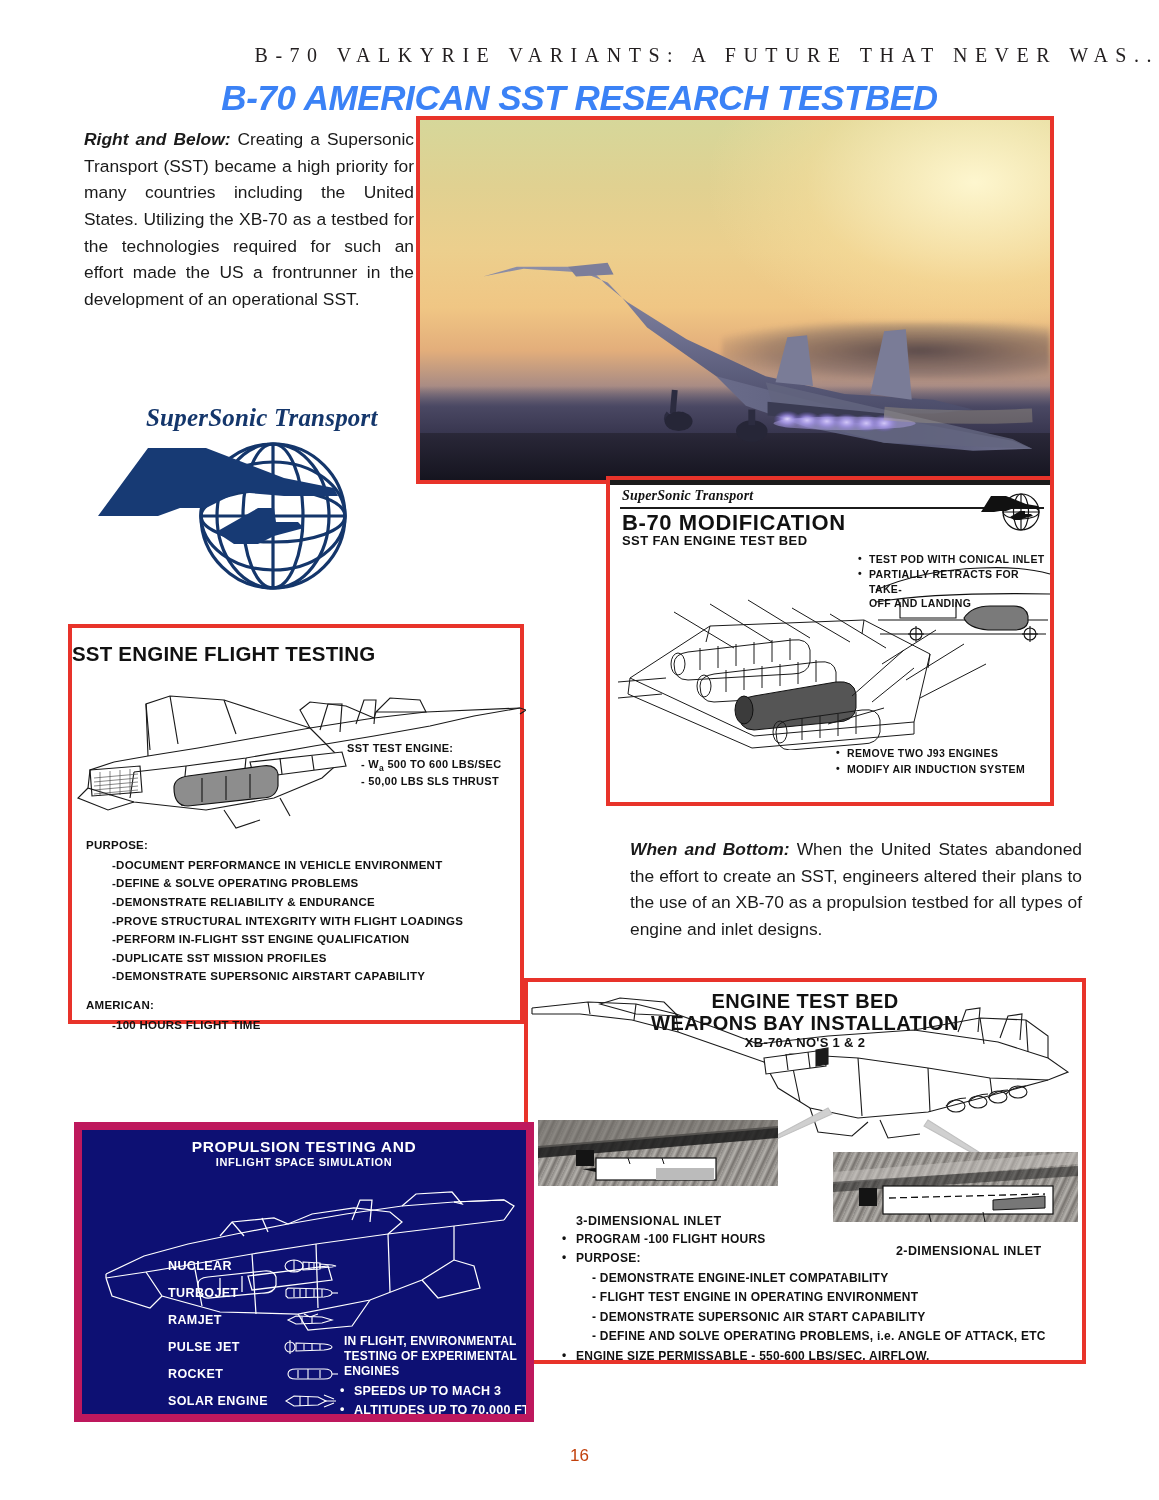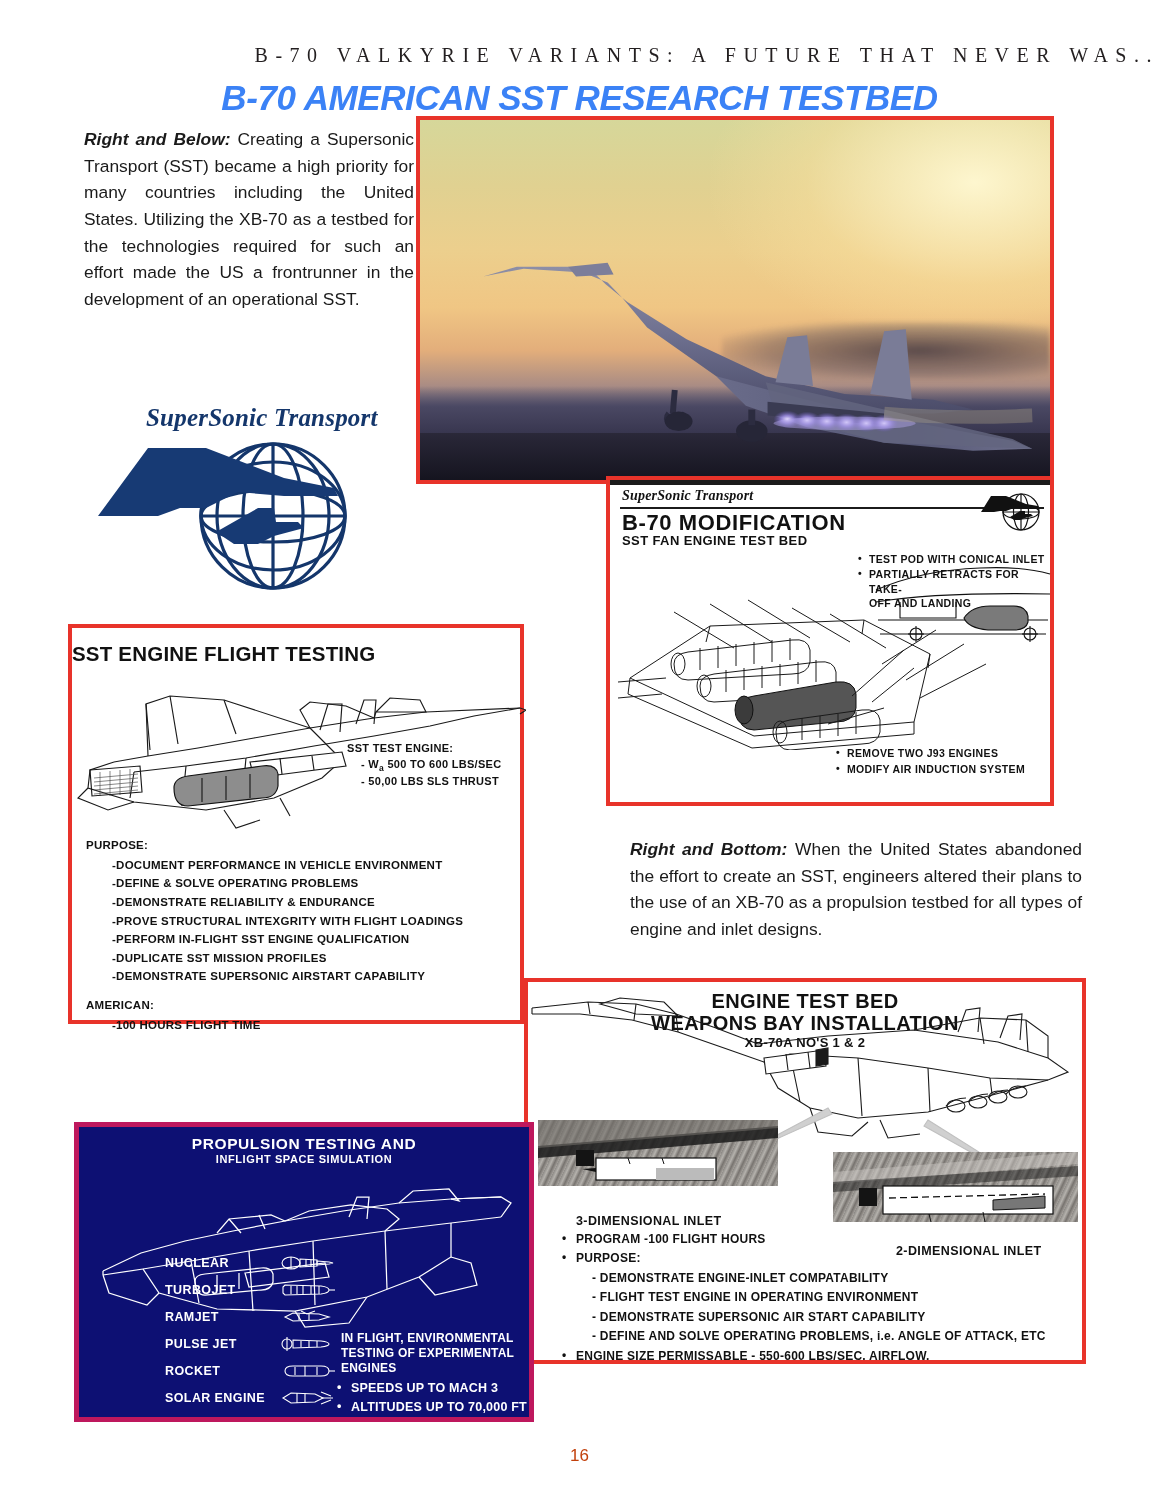--- a/index.html
+++ b/index.html
@@ -119,21 +119,21 @@
   #inlet2d-label { position: absolute; left: 368px; top: 262px; font-size: 12.5px;
     font-weight: bold; letter-spacing: .4px; color: #111; }
   #etb-bullets { position: absolute; left: 34px; top: 248px; width: 525px;
     font-size: 12px; font-weight: bold; letter-spacing: .25px; color: #111; line-height: 1.62; }
   #etb-bullets .b1 { position: relative; padding-left: 14px; }
   #etb-bullets .b1:before { content: "\2022"; position: absolute; left: 0; top: -1px; }
   #etb-bullets .sub { padding-left: 30px; }
 
   
   #blue-panel { left: 74px; top: 1122px; width: 460px; height: 300px;
-                background: #0d1073; border: 5px solid #be185d; position: absolute; overflow: hidden; }
+                background: #0d1073; border: 8px solid #be185d; position: absolute; overflow: hidden; }
   #blue-title1 { position: absolute; left: 0; top: 8px; width: 100%; text-align: center;
     font-size: 15.5px; font-weight: bold; letter-spacing: .6px; color: #fff; }
   #blue-title2 { position: absolute; left: 0; top: 26px; width: 100%; text-align: center;
     font-size: 11px; font-weight: bold; letter-spacing: .6px; color: #fff; }
   #blue-art { position: absolute; left: 20px; top: 48px; width: 420px; height: 160px; }
   .engine-list { position: absolute; left: 86px; top: 122px; width: 200px; }
   .engine-list .row { height: 27px; display: flex; align-items: center; }
   .engine-list .name { width: 112px; font-size: 12.5px; font-weight: bold;
     letter-spacing: .4px; color: #fff; }
   .engine-list .glyph { width: 60px; height: 18px; }
@@ -383,21 +383,21 @@
       <div class="item">-PERFORM IN-FLIGHT SST ENGINE QUALIFICATION</div>
       <div class="item">-DUPLICATE SST MISSION PROFILES</div>
       <div class="item">-DEMONSTRATE SUPERSONIC AIRSTART CAPABILITY</div>
       <div class="spacer"></div>
       <div class="head">AMERICAN:</div>
       <div class="item">-100 HOURS FLIGHT TIME</div>
     </div>
   </div>
 
   <div id="below-text" class="bodytext">
-    <b>Right and Bottom:</b><span> When the United States abandoned the effort to create an SST, engineers altered their plans to the use of an XB-70 as a propulsion testbed for all types of engine and inlet designs.</span>
+    <b>When and Bottom:</b><span> When the United States abandoned the effort to create an SST, engineers altered their plans to the use of an XB-70 as a propulsion testbed for all types of engine and inlet designs.</span>
   </div>
 
   <div id="etb-panel" class="redframe">
     <div id="etb-title1">ENGINE TEST BED</div>
     <div id="etb-title2">WEAPONS BAY INSTALLATION</div>
     <div id="etb-title3">XB-70A NO'S 1 &amp; 2</div>
 
     <svg id="etb-art" viewBox="0 0 562 225">
       <g stroke="#1a1a1a" fill="none" stroke-width="1.1">
 

